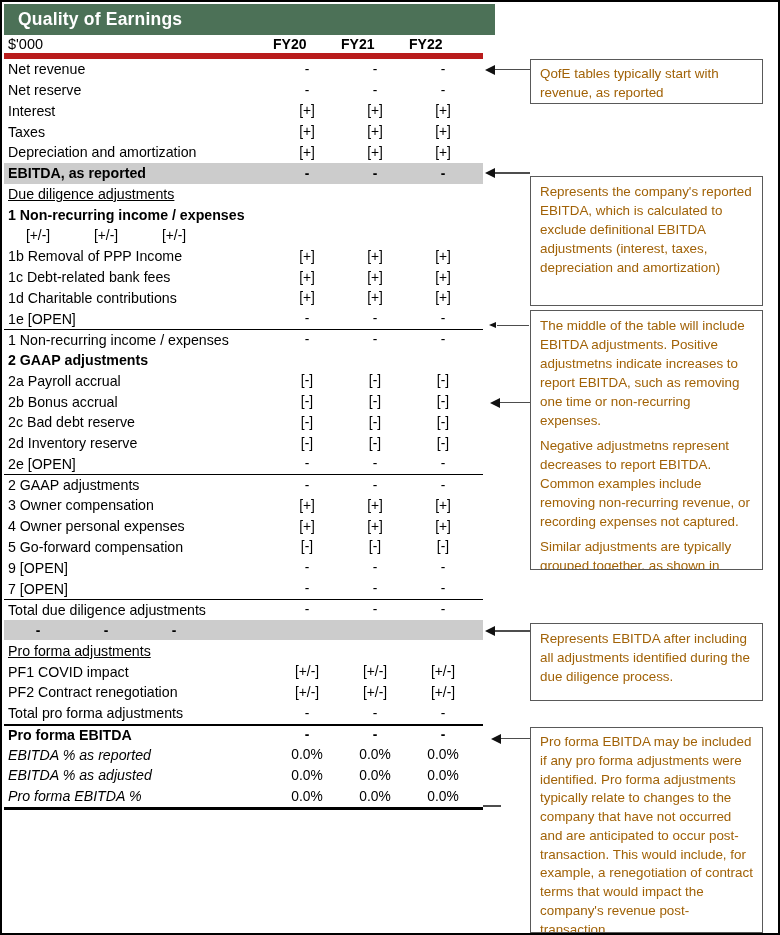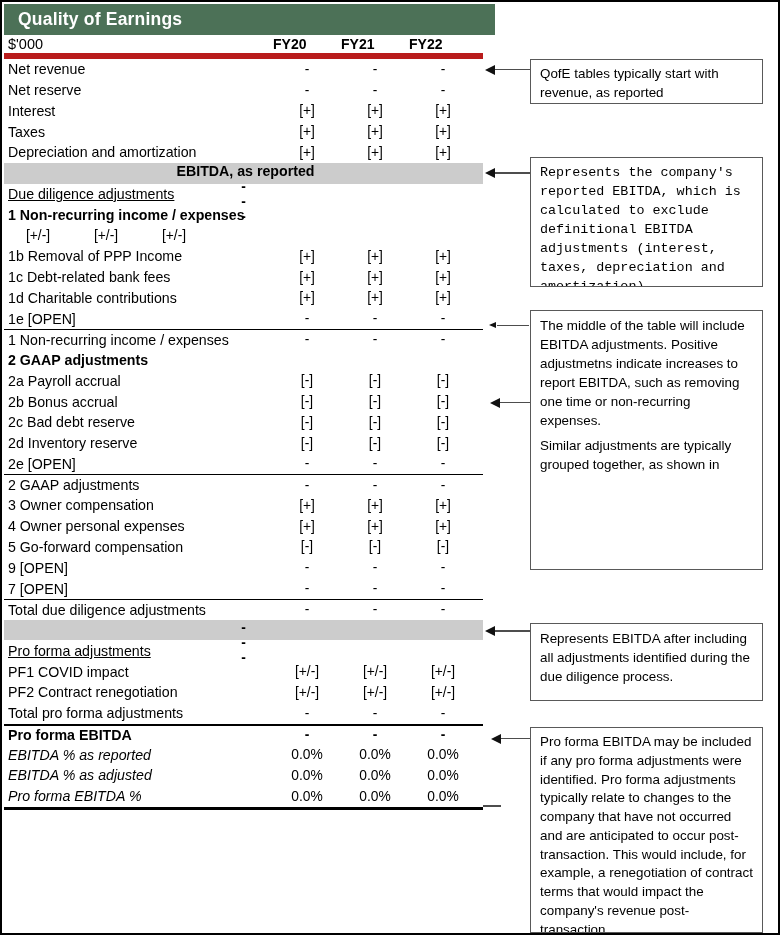--- a/index.html
+++ b/index.html
@@ -29,39 +29,39 @@
   .thead .col  { width:68px; font-size:14px; font-weight:bold; }
   .thead .sp   { width:6px; }
   .rows { display:flex; flex-direction:column; }
   .trow {
     display:flex; flex:0 0 20.78px; height:20.78px; align-items:center;
   }
   .trow .lbl { flex:1; font-size:14.2px; padding-left:4px; white-space:nowrap; }
   .trow .val { width:68px; text-align:center; font-size:13.8px; }
   .trow .sp  { width:6px; }
   .trow.bold .lbl, .trow.bold .val { font-weight:bold; }
-  .trow.gray { background:#CCCCCC;flex-direction:column; }
+  .trow.gray { background:#CCCCCC; }
   .trow.underline .lbl { text-decoration:underline; }
   .trow.italic .lbl { font-style:italic; }
   .trow.bt-thin { border-top:1px solid #000; }
   .trow.bt-med  { border-top:2px solid #000;justify-content:center; }
   .table-bottom-border {
     position:absolute; left:2px; top:805px; width:479px; height:3px; background:#000;
   }
   
   .callout {
     position:absolute; left:528px; width:233px;
     background:#ffffff; border:1.5px solid #595959;
     padding:5px 8px 4px 9px;
-    font-size:13.4px; line-height:1.42; color:#000000;
+    font-size:13.4px; line-height:1.42; color:#a16207;
     overflow:hidden;
   }
   .callout p + p { margin-top:6px; }
   #callout-0 { top:57px;  height:45px;  padding-top:4px; }
-  #callout-1 { top:155px; height:130px;font-family:Liberation Mono, monospace; }
+  #callout-1 { top:174px; height:130px; }
   #callout-2 { top:308px; height:260px; }
   #callout-3 { top:621px; height:78px;  }
   #callout-4 { top:725px; height:206px; line-height:1.40; }
   
   .connector { position:absolute; height:0; }
   .connector .line {
     position:absolute; top:-0.75px; height:1.5px; background:#4d4d4d;
     left:8px; right:0;
   }
   .connector .head {
@@ -352,20 +352,21 @@
 <div class="table-bottom-border"></div>
 
 <div class="callout" id="callout-0">
     <p>QofE tables typically start with revenue, as reported</p>
   </div>
 <div class="callout" id="callout-1">
     <p>Represents the company's reported EBITDA, which is calculated to exclude definitional EBITDA adjustments (interest, taxes, depreciation and amortization)</p>
   </div>
 <div class="callout" id="callout-2">
     <p>The middle of the table will include EBITDA adjustments. Positive adjustmetns indicate increases to report EBITDA, such as removing one time or non-recurring expenses.</p>
+    <p>Negative adjustmetns represent decreases to report EBITDA. Common examples include removing non-recurring revenue, or recording expenses not captured.</p>
     <p>Similar adjustments are typically grouped together, as shown in</p>
   </div>
 <div class="callout" id="callout-3">
     <p>Represents EBITDA after including all adjustments identified during the due diligence process.</p>
   </div>
 <div class="callout" id="callout-4">
     <p>Pro forma EBITDA may be included if any pro forma adjustments were identified. Pro forma adjustments typically relate to changes to the company that have not occurred and are anticipated to occur post-transaction. This would include, for example, a renegotiation of contract terms that would impact the company's revenue post-transaction.</p>
   </div>
 
 <div class="connector" id="arrow-0">

